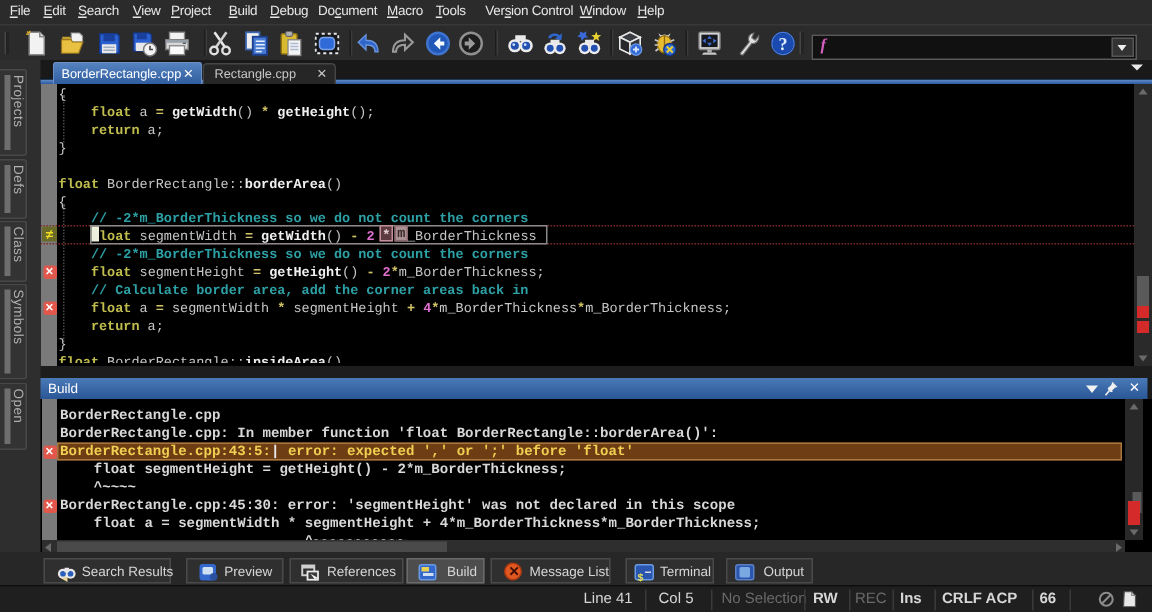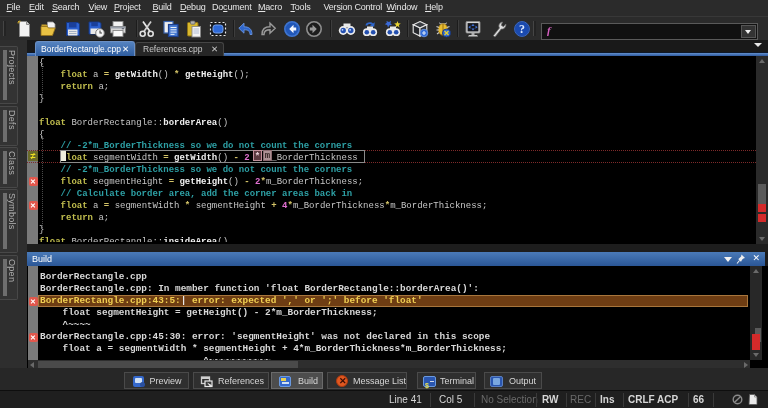--- a/index.html
+++ b/index.html
@@ -246,21 +246,21 @@
       <div>Open</div>
     </div>
 
 <div id="tabbar">
   <div style="position:absolute;left:0;top:12px;width:741px;height:4px;background:linear-gradient(#6490cc 0%,#3a67ac 55%,#28508f 100%);border-top:0.5px solid #0e1828;"></div>
   <div id="etab1">
         <span style="position:absolute;left:5px;top:2px;">BorderRectangle.cpp</span>
         <span style="position:absolute;left:86px;top:2px;">✕</span>
       </div>
   <div id="etab2">
-        <span style="position:absolute;left:7px;top:1px;">References.cpp</span>
+        <span style="position:absolute;left:7px;top:1px;">Rectangle.cpp</span>
         <span style="position:absolute;left:75px;top:1px;">✕</span>
       </div>
   <div style="position:absolute;right:6px;top:3px;width:0;height:0;border-left:4px solid transparent;border-right:4px solid transparent;border-top:4.5px solid #e8e8e8;"></div>
 </div>
 <div id="editor">
   <div id="gutter"></div>
   <div id="codeclip" style="position:absolute;left:0;top:0;width:729px;height:185.5px;overflow:hidden;">
   <div style="position:absolute;left:15px;top:7px;width:1px;height:32px;border-left:1px dotted #4a4a4a;"></div>
   <div style="position:absolute;left:15px;top:80px;width:1px;height:92px;border-left:1px dotted #4a4a4a;"></div>
   <div id="code">{
@@ -332,20 +332,28 @@
     <div style="position:absolute;left:2px;top:68px;width:8px;height:16px;background:#d42a2a;"></div>
   </div>
   <div id="bhs">
     <div style="position:absolute;left:2px;top:2px;width:0;height:0;border-top:3px solid transparent;border-bottom:3px solid transparent;border-right:4px solid #6a6a6a;"></div>
     <div style="position:absolute;right:2px;top:2px;width:0;height:0;border-top:3px solid transparent;border-bottom:3px solid transparent;border-left:4px solid #6a6a6a;"></div>
     <div style="position:absolute;left:10px;top:1px;width:260px;height:7px;background:#4a4a4a;"></div>
   </div>
 </div>
 </div>
 <div id="btabs">
+<div class="btab" style="left:28.5px;width:85px;"><svg style="position:absolute;left:8px;top:3px" width="13" height="12" viewBox="0 0 13 12">
+        <circle cx="4" cy="6.5" r="3.4" fill="#e8e8e8"></circle>
+        <circle cx="9" cy="6.5" r="3.4" fill="#e8e8e8"></circle>
+        <circle cx="4" cy="6.5" r="1.9" fill="#2a5fbb"></circle>
+        <circle cx="9" cy="6.5" r="1.9" fill="#2a5fbb"></circle>
+        <rect x="5" y="2.5" width="3" height="3" fill="#e8e8e8"></rect>
+        <path d="M2.5 9.5 L7 12 L7 8.5 Z" fill="#e8d89c"></path>
+      </svg><span style="padding-left:25px;">Search Results</span></div>
 <div class="btab" style="left:123.5px;width:65px;"><span style="position:absolute;left:8px;top:3px;width:11px;height:11px;background:#3468cc;border-radius:2px;"></span><span style="position:absolute;left:10px;top:5px;width:7px;height:5px;background:#cfe0f5;border-radius:1px;"></span><span style="position:absolute;left:15px;top:9px;width:5px;height:5px;background:#2a50a0;border-radius:2.5px;"></span><span style="padding-left:25px;">Preview</span></div>
 <div class="btab" style="left:193px;width:76px;"><svg style="position:absolute;left:6px;top:3px" width="14" height="12" viewBox="0 0 14 12">
         <rect x="1.5" y="1" width="8" height="6.5" fill="none" stroke="#cfcfcf" stroke-width="1.3"></rect>
         <rect x="1.5" y="1" width="8" height="2" fill="#cfcfcf"></rect>
         <rect x="5" y="5" width="7" height="5.5" fill="#3a3a3a" stroke="#e8e8e8" stroke-width="1.2"></rect>
         <path d="M7 6.5 L12.5 9.5 L10 10 L11 11.8 Z" fill="#f0f0f0"></path>
       </svg><span style="padding-left:24px;">References</span></div>
 <div class="btab active" style="left:271px;width:51.5px;"><span style="position:absolute;left:7px;top:3px;width:12px;height:11px;background:#3468cc;border:1px solid #6a9ae0;box-sizing:border-box;border-radius:2px;"></span><span style="position:absolute;left:9px;top:5px;width:5px;height:3px;background:#e8d050;"></span><span style="position:absolute;left:10px;top:9px;width:7px;height:2px;background:#cfe0f5;"></span><span style="padding-left:26px;">Build</span></div>
 <div class="btab" style="left:327px;width:80px;"><span style="position:absolute;left:8px;top:2.5px;width:12px;height:12px;background:#e05820;border-radius:6px;border:1px solid #b03a10;box-sizing:border-box;"></span><span style="position:absolute;left:11px;top:2.5px;color:#3a0c04;font-size:9px;font-weight:bold;line-height:12px;">✕</span><span style="padding-left:25px;">Message List</span></div>
 <div class="btab" style="left:417px;width:59px;"><span style="position:absolute;left:5px;top:3px;width:13px;height:11px;background:#2a56b0;border:1px solid #6a9ae0;box-sizing:border-box;border-radius:2px;"></span><span style="position:absolute;left:7px;top:4px;color:#e8e050;font-size:7px;font-weight:bold;">$</span><span style="position:absolute;left:12px;top:8px;width:4px;height:1.5px;background:#d0d8e8;"></span><span style="padding-left:22px;">Terminal</span></div>

